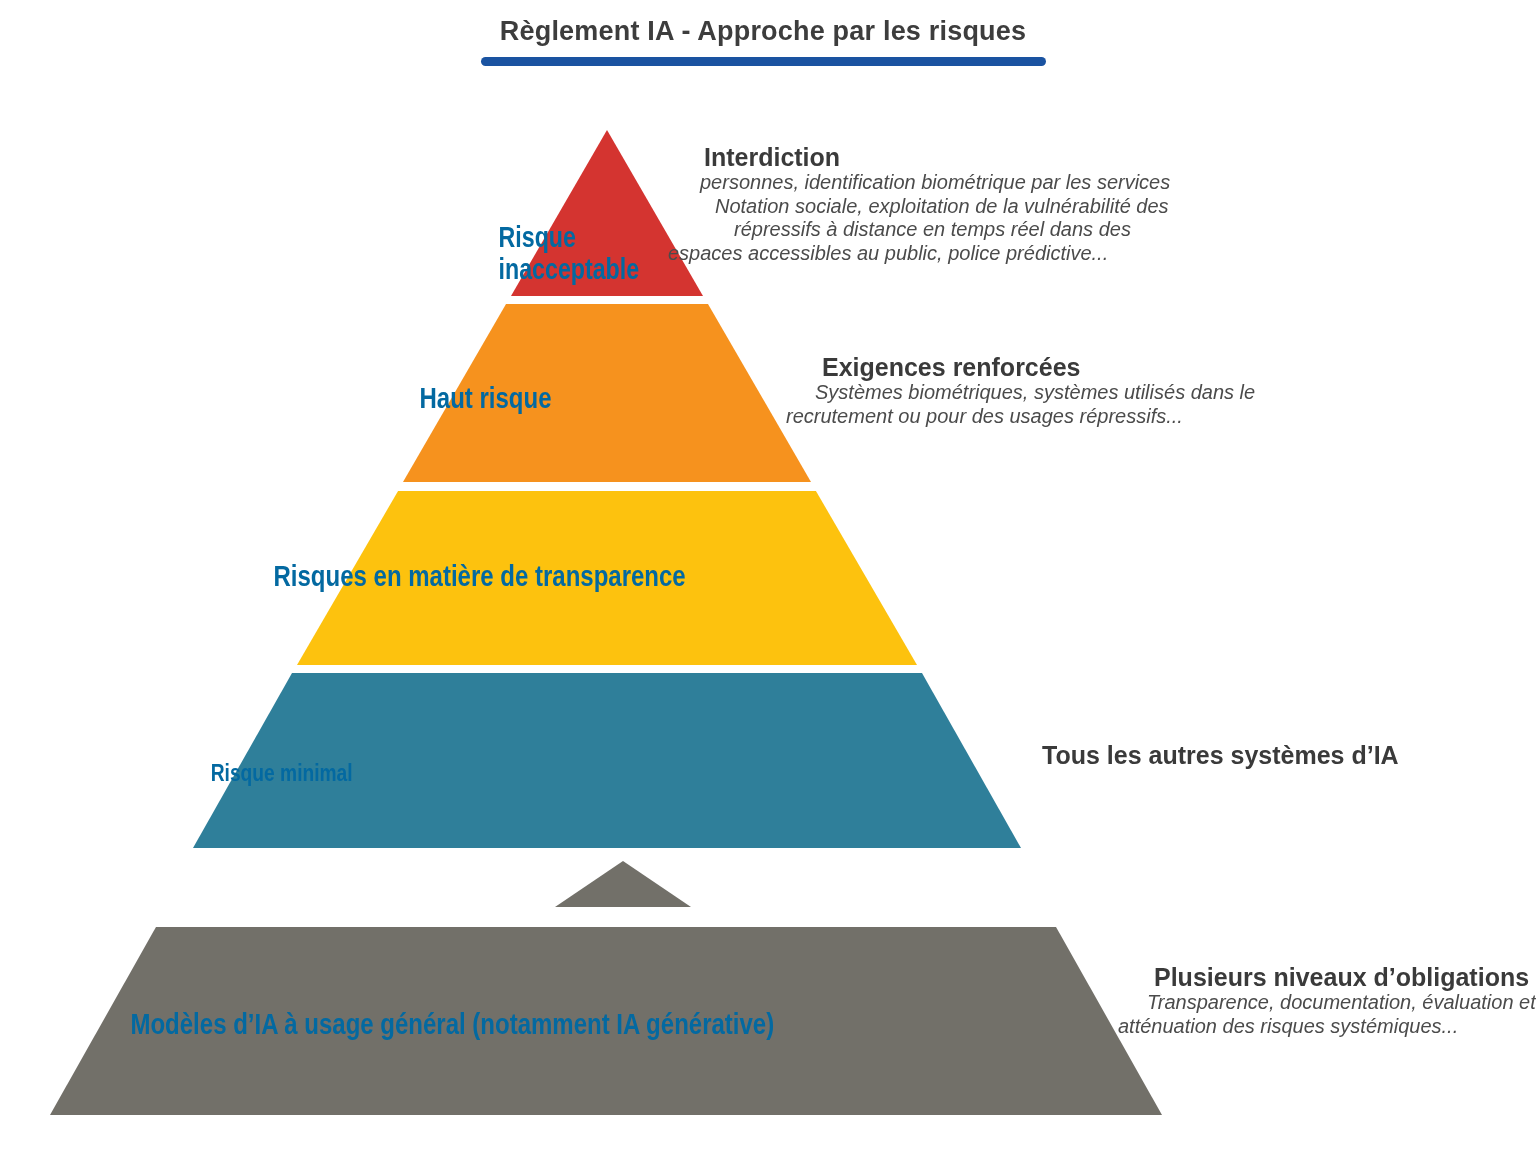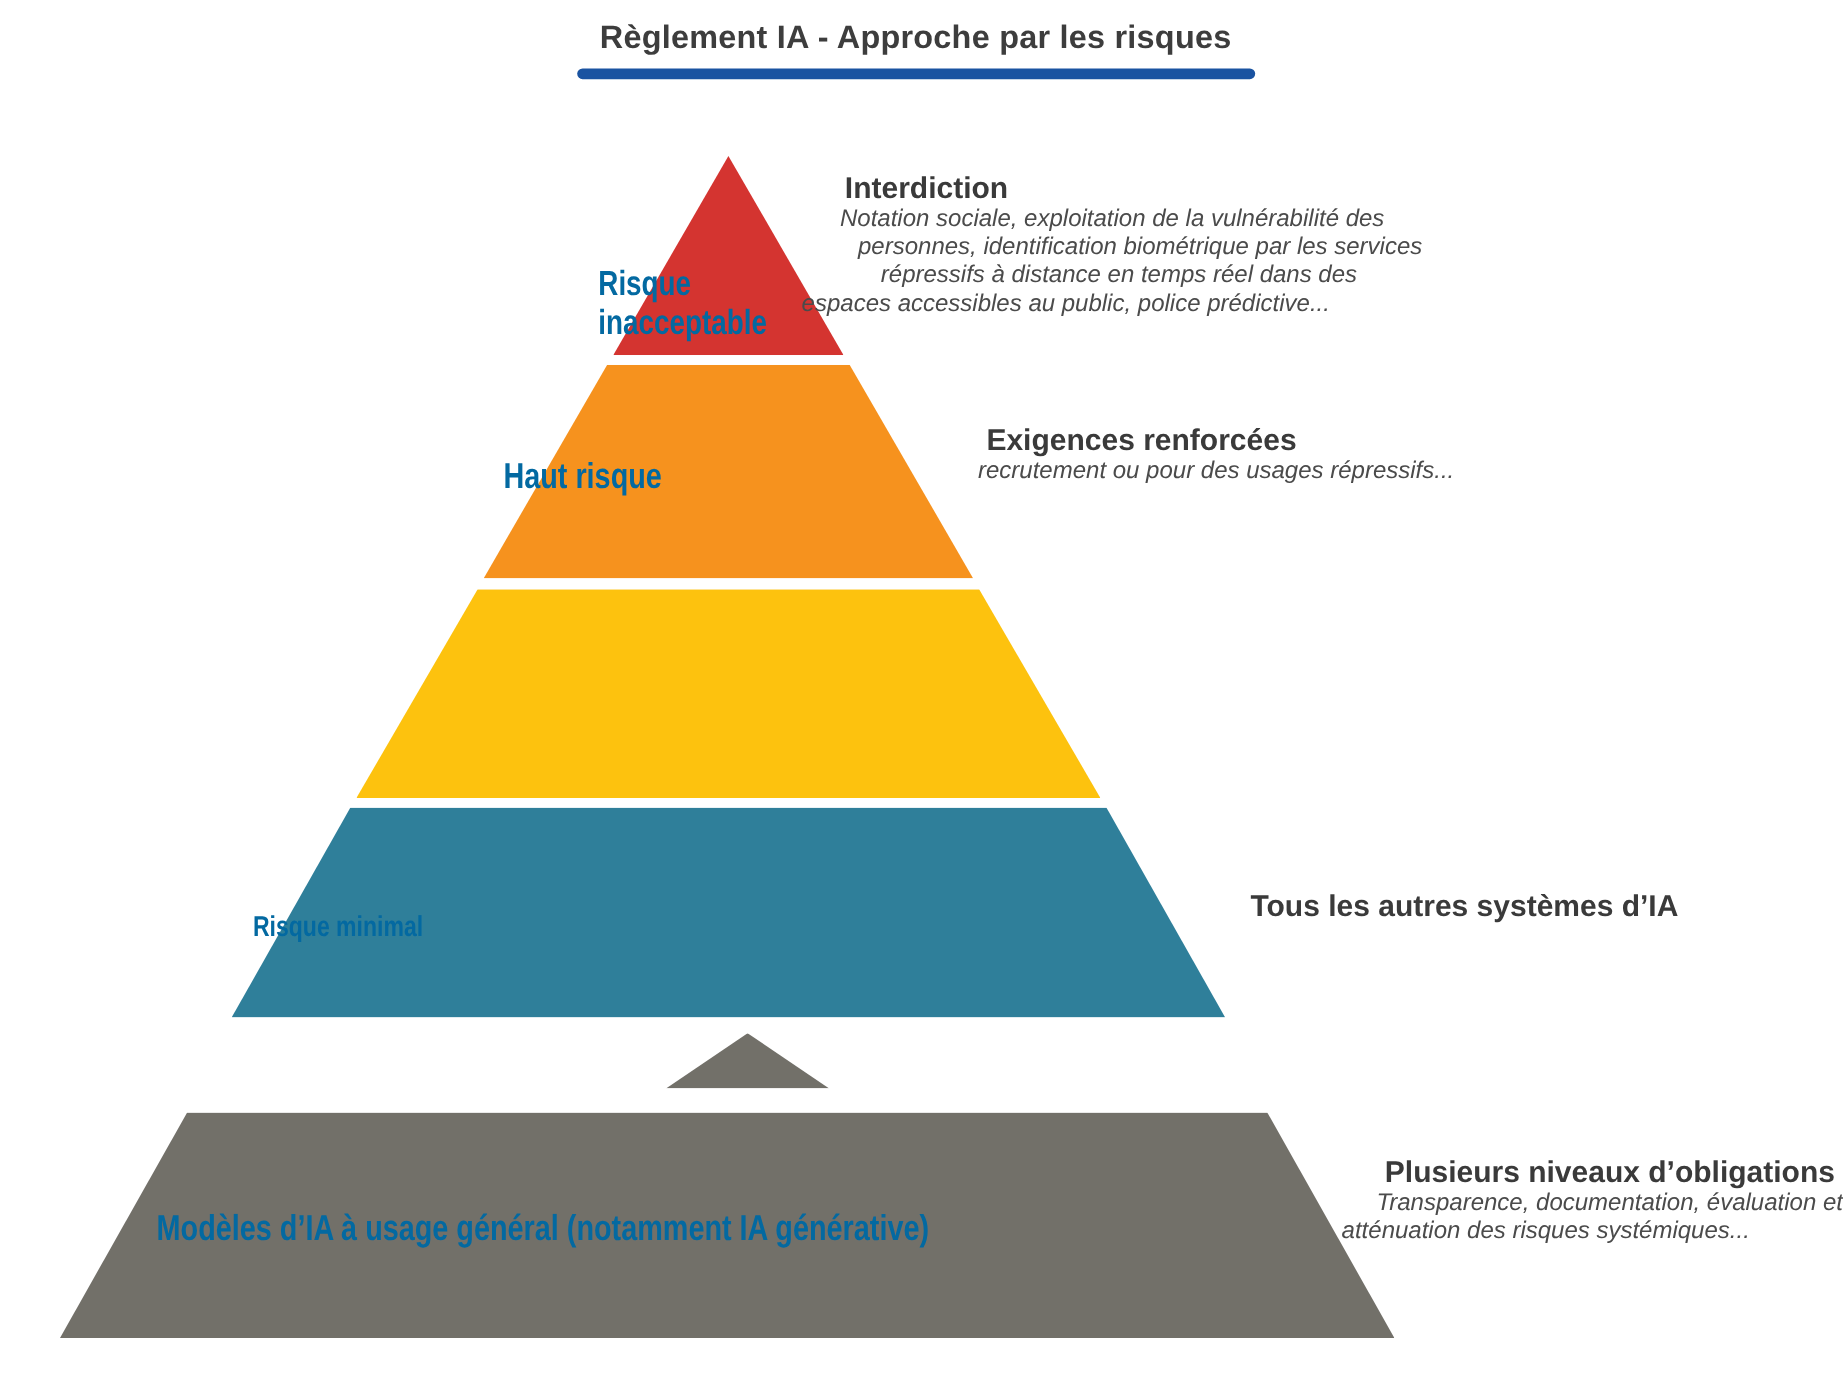--- a/index.html
+++ b/index.html
@@ -97,37 +97,41 @@
   <div class="shape arrow-up"></div>
   <div class="shape lvl-gpai"></div>
 
   <div class="band-label lab-unacceptable">
     <span class="cond">Risque
 inacceptable</span>
   </div>
   <div class="band-label lab-high">
     <span class="cond">Haut risque</span>
   </div>
+  <div class="band-label lab-transparency">
+    <span class="cond">Risques en matière de transparence</span>
+  </div>
   <div class="band-label lab-minimal">
     <span class="cond">Risque minimal</span>
   </div>
   <div class="band-label lab-gpai">
     <span class="cond">Modèles d’IA à usage général (notamment IA générative)</span>
   </div>
 
   <div class="ann ann-1">
     <div class="ann-title">Interdiction</div>
+    <div class="line">personnes, identification biométrique par les services</div>
     <div class="line">Notation sociale, exploitation de la vulnérabilité des</div>
-    <div class="line">personnes, identification biométrique par les services</div>
     <div class="line">répressifs à distance en temps réel dans des</div>
     <div class="line">espaces accessibles au public, police prédictive...</div>
   </div>
 
   <div class="ann ann-2">
     <div class="ann-title">Exigences renforcées</div>
+    <div class="line">Systèmes biométriques, systèmes utilisés dans le</div>
     <div class="line">recrutement ou pour des usages répressifs...</div>
   </div>
 
 
   <div class="ann ann-4">
     <div class="ann-title">Tous les autres systèmes d’IA</div>
   </div>
 
   <div class="ann ann-5">
     <div class="ann-title">Plusieurs niveaux d’obligations</div>

